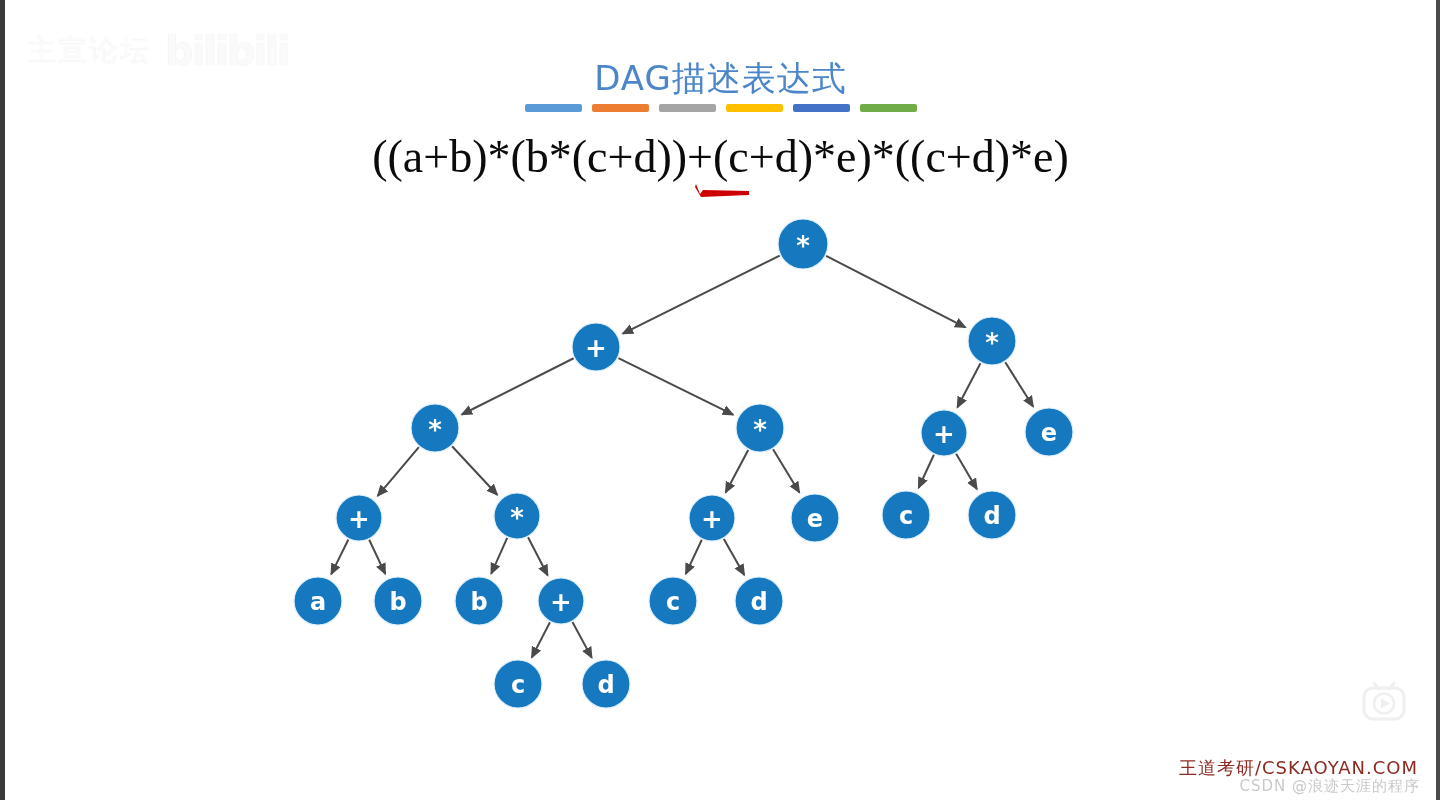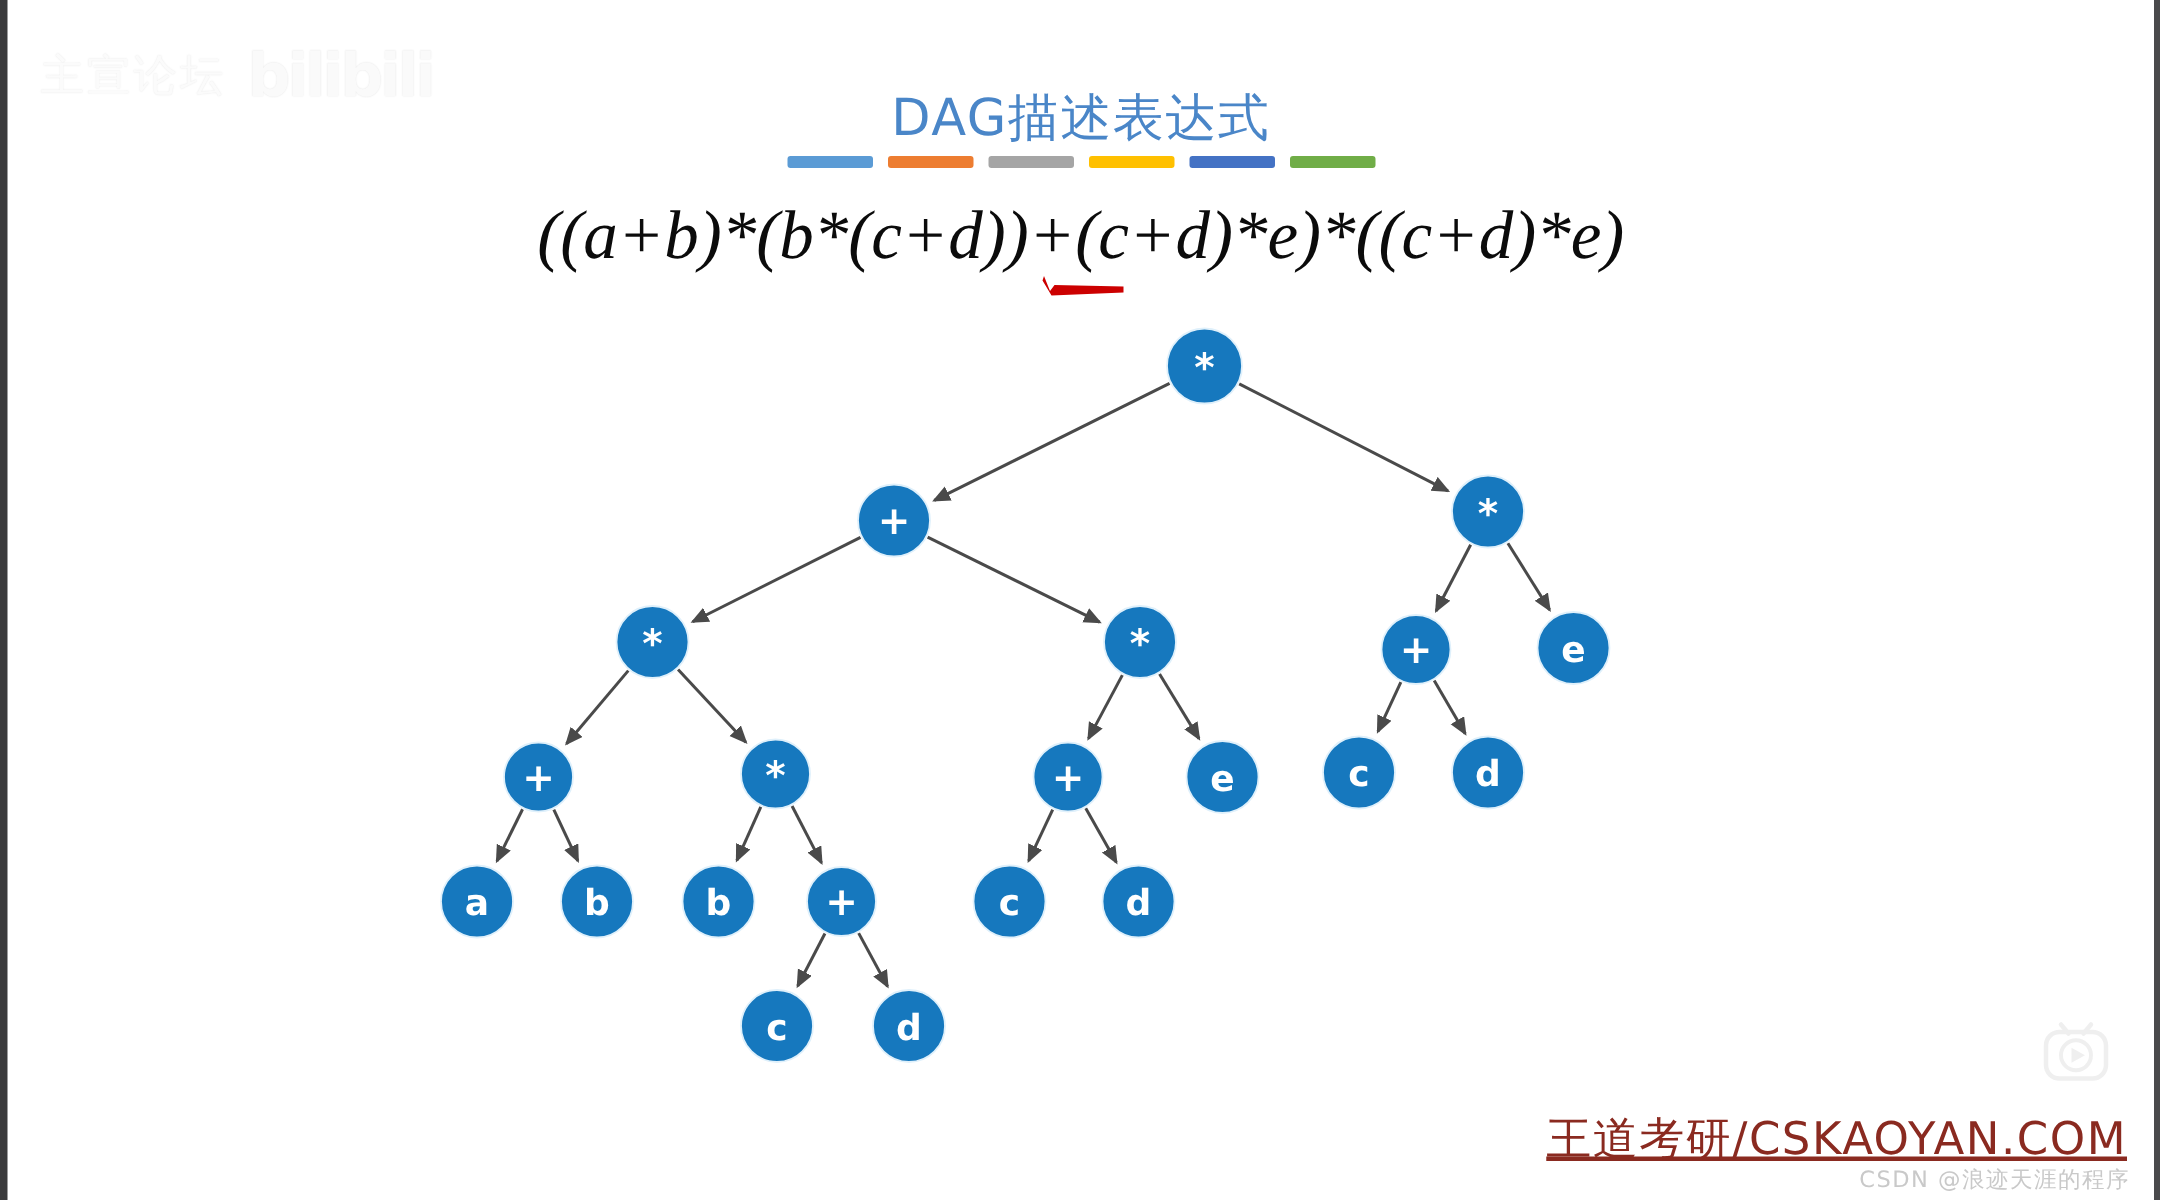--- a/index.html
+++ b/index.html
@@ -80,21 +80,20 @@
   }
 
   
   .formula {
     position: absolute;
     left: 0;
     right: 0;
     top: 130px;
     text-align: center;
     font-family: "Liberation Serif", "DejaVu Serif", serif;
-    font-style: italic;
     font-size: 46px;
     color: #0b0b0b;
     white-space: nowrap;
     letter-spacing: 0px;
   }
 
   
   .redmark {
     position: absolute;
     left: 688px;
@@ -128,26 +127,25 @@
     stroke: #4a4a4a;
     stroke-width: 2;
     fill: none;
   }
 
   
   .brand {
     position: absolute;
     right: 18px;
     bottom: 20px;
-    font-size: 30px;
+    font-size: 18px;
     color: #8a2a20;
     font-family: "DejaVu Sans", sans-serif;
     letter-spacing: 1px;
     white-space: nowrap;
-    text-decoration: underline;
   }
   .csdn-wm {
     position: absolute;
     right: 16px;
     bottom: 4px;
     font-size: 15px;
     color: #c9c9c9;
     font-family: "DejaVu Sans", sans-serif;
     white-space: nowrap;
     letter-spacing: 1px;

